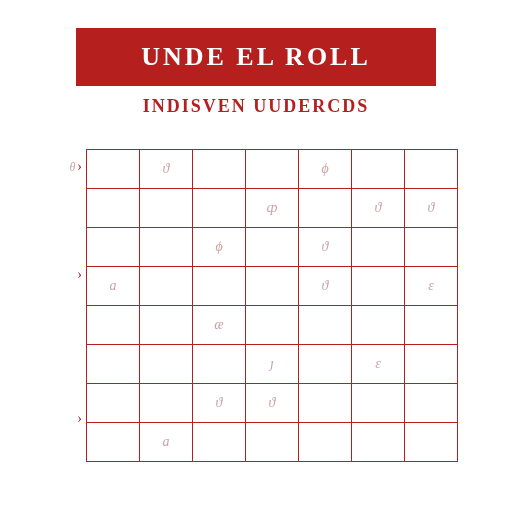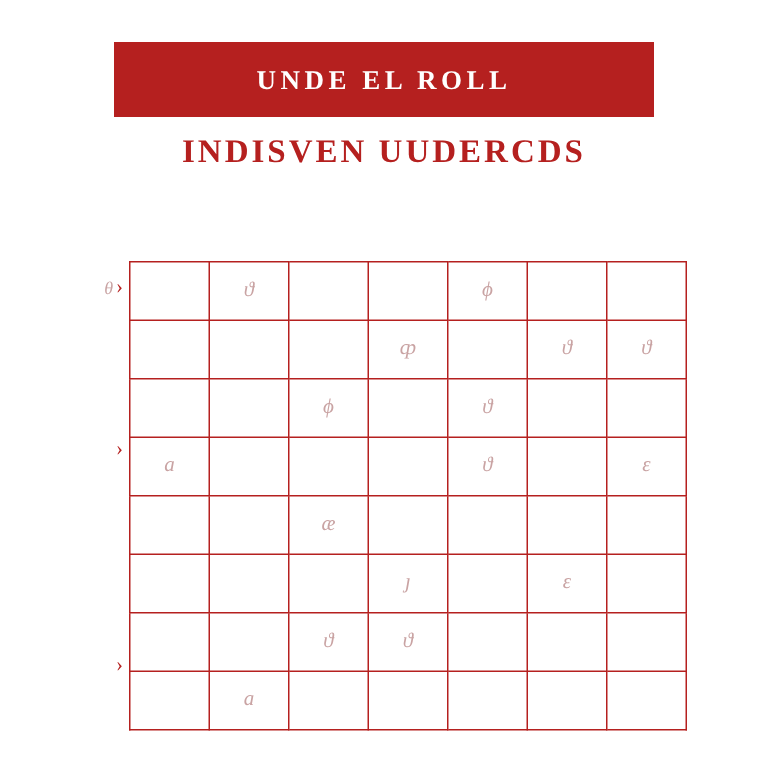--- a/index.html
+++ b/index.html
@@ -20,30 +20,30 @@
   }
   .banner {
     margin: 0 auto 10px auto;
     width: 340px;
     background: #b5201f;
     color: #ffffff;
     text-align: center;
     padding: 16px 10px;
     font-weight: 700;
     letter-spacing: 3px;
-    font-size: 18px;
+    font-size: 26px;
     line-height: 1;
   }
   .subtitle {
     text-align: center;
     color: #b5201f;
     letter-spacing: 2px;
     font-weight: 700;
-    font-size: 22px;
-    margin-bottom: 60px;
+    font-size: 18px;
+    margin-bottom: 32px;
   }
   .grid-wrap {
     position: relative;
     margin-left: 46px;
     width: 372px;
   }
   table.grid {
     border-collapse: collapse;
     width: 100%;
     table-layout: fixed;

